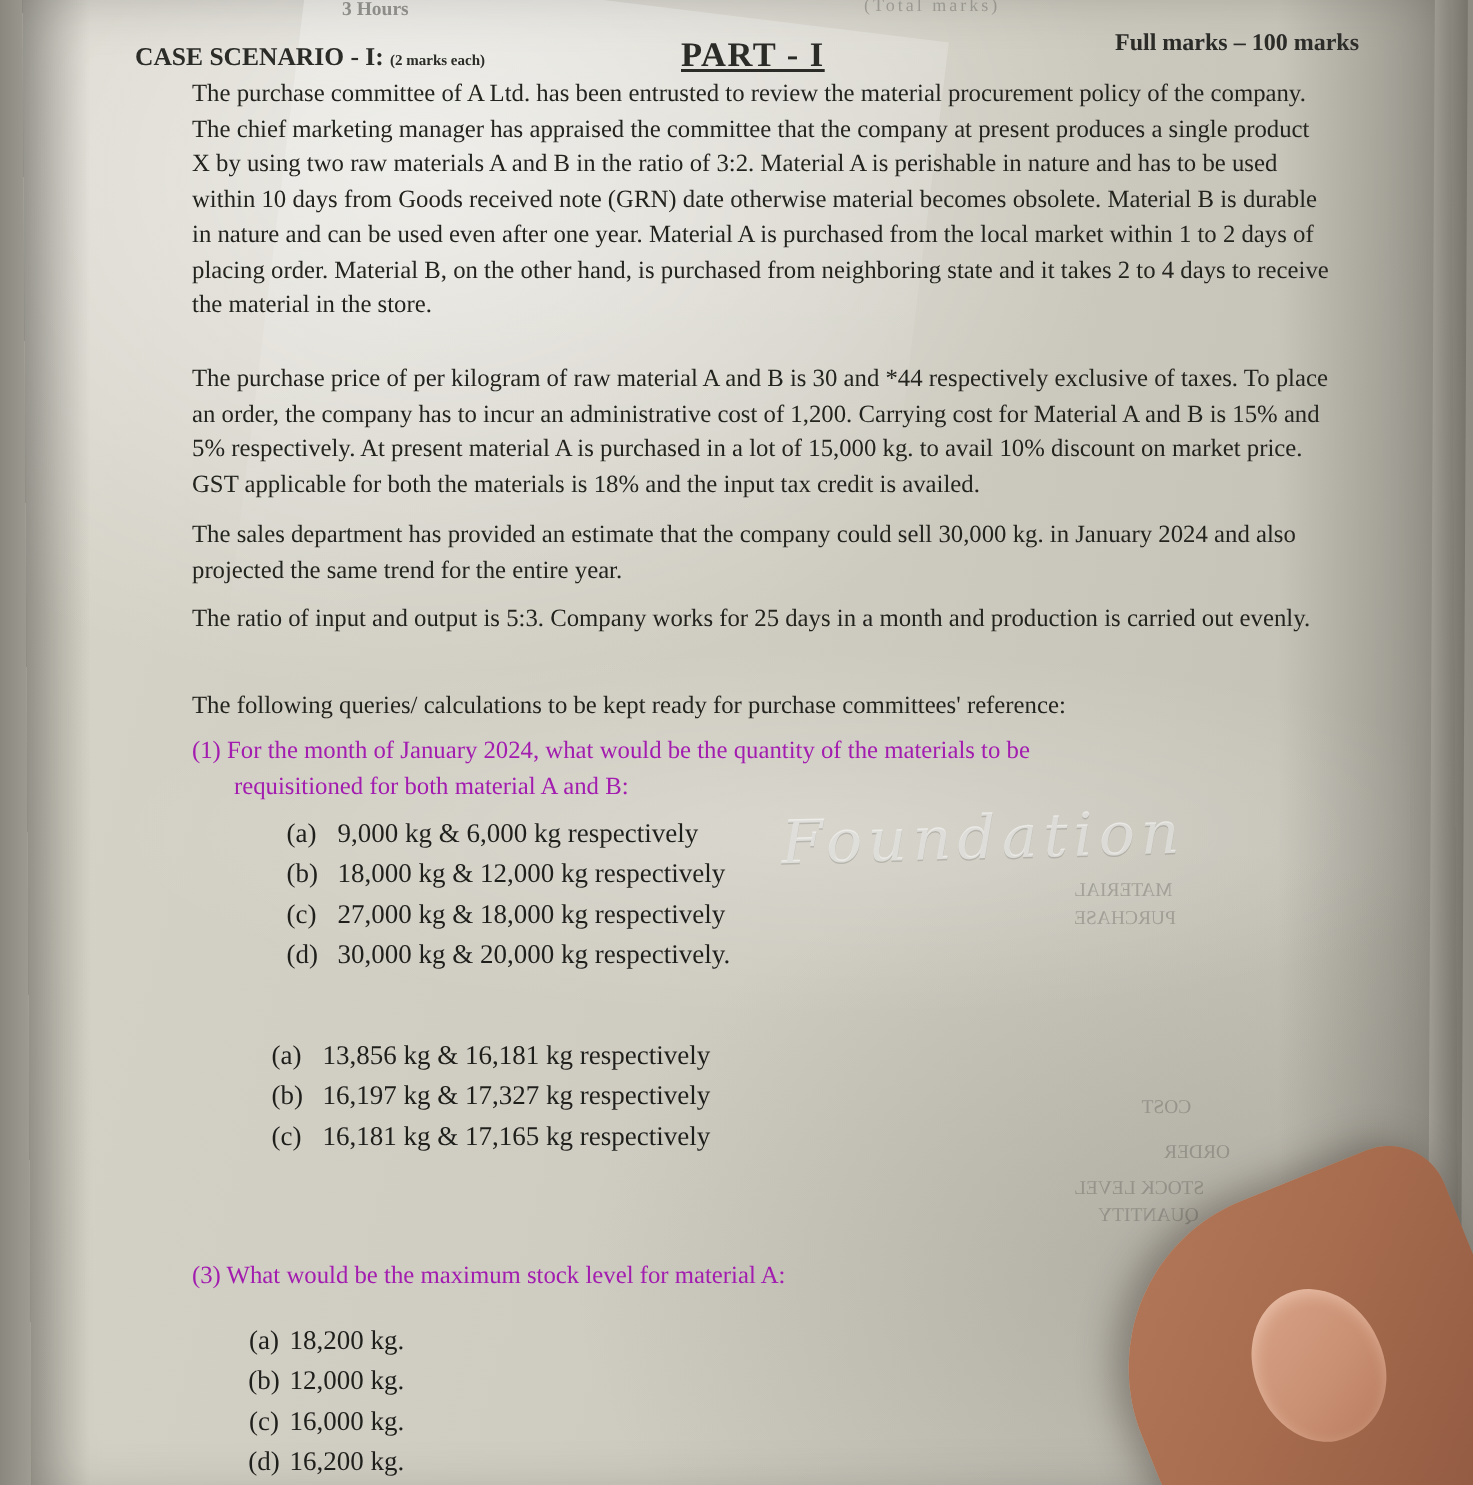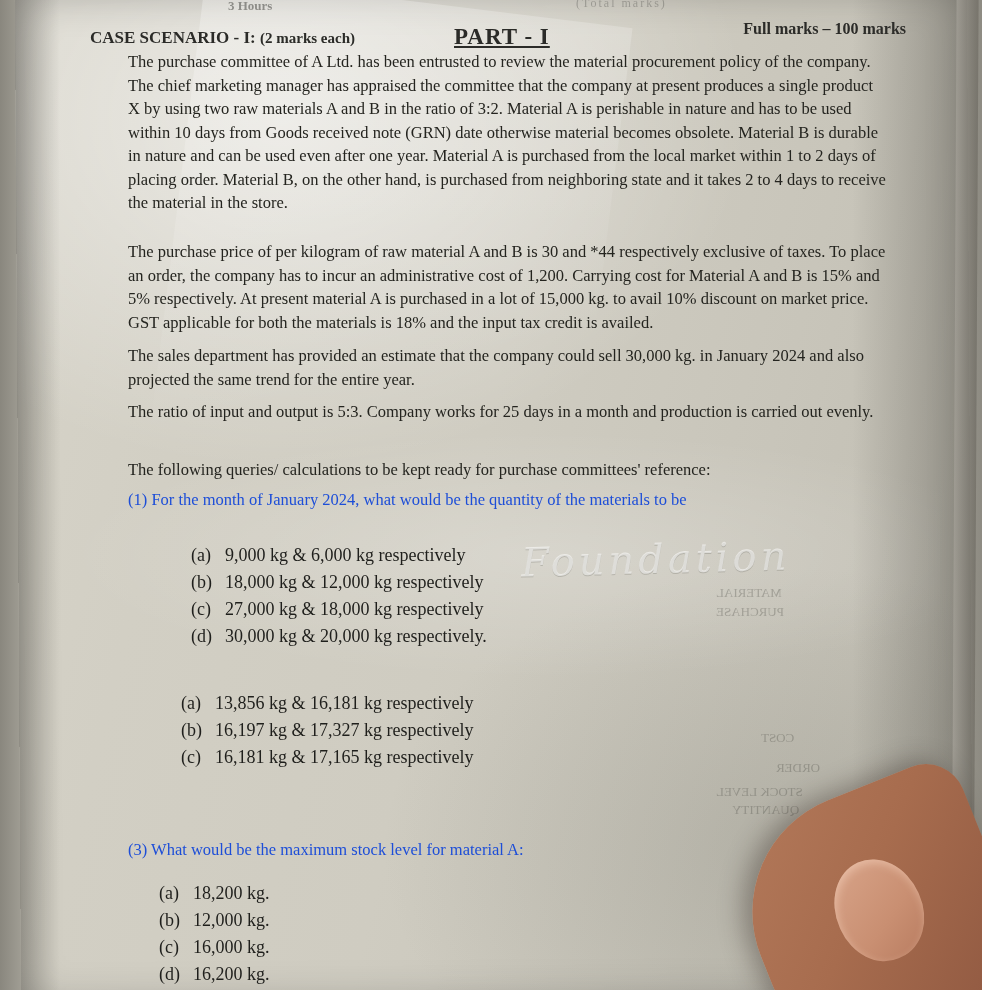--- a/index.html
+++ b/index.html
@@ -94,21 +94,21 @@
     color: #2b2b28;
   }
   .case-scenario {
     position: absolute;
     left: 74px; top: 28px;
     font-size: 17px;
     font-weight: bold;
     color: #2b2b28;
   }
   .case-scenario .sub {
-    font-size: 15px;
+    font-size: 10px;
   }
   
   .body-text {
     position: absolute;
     left: 112px;
     width: 760px;
     font-size: 16.5px;
     line-height: 23.5px;
     text-align: left;
     color: #24241f;
@@ -116,36 +116,36 @@
   .p1 { top: 50px; }
   .p2 { top: 240px; }
   .p3 { top: 344px; }
   .p4 { top: 400px; }
   .p5 { top: 458px; }
 
   .q {
     position: absolute;
     font-size: 16.5px;
     line-height: 24px;
-    color: #1d4ed8;
+    color: #a21caf;
   }
   .q1 { left: 112px; top: 488px; width: 790px; }
   .q1 .cont { display: block; padding-left: 28px; }
 
   .opts {
     position: absolute;
     font-size: 18px;
     line-height: 27px;
     color: #1f1f1c;
   }
   .opts1 { left: 175px; top: 542px; }
   .q2 { left: 112px; top: 648px; width: 790px; font-weight: normal; }
   .opts2 { left: 165px; top: 690px; }
   .q3 { left: 112px; top: 838px; width: 790px; }
-  .opts3 { left: 143px; top: 880px; }
+  .opts3 { left: 143px; top: 880px; text-align: center; }
 
   .opt-row { white-space: nowrap; }
   .opt-lbl { display: inline-block; min-width: 34px; }
   
   .watermark {
     position: absolute;
     left: 505px; top: 536px;
     font-family: "DejaVu Serif", serif;
     font-style: italic;
     font-size: 40px;
@@ -231,20 +231,21 @@
 
     <div class="body-text p1">The purchase committee of A Ltd. has been entrusted to review the material procurement policy of the company. The chief marketing manager has appraised the committee that the company at present produces a single product X by using two raw materials A and B in the ratio of 3:2. Material A is perishable in nature and has to be used within 10 days from Goods received note (GRN) date otherwise material becomes obsolete. Material B is durable in nature and can be used even after one year. Material A is purchased from the local market within 1 to 2 days of placing order. Material B, on the other hand, is purchased from neighboring state and it takes 2 to 4 days to receive the material in the store.</div>
     <div class="body-text p2">The purchase price of per kilogram of raw material A and B is 30 and *44 respectively exclusive of taxes. To place an order, the company has to incur an administrative cost of 1,200. Carrying cost for Material A and B is 15% and 5% respectively. At present material A is purchased in a lot of 15,000 kg. to avail 10% discount on market price. GST applicable for both the materials is 18% and the input tax credit is availed.</div>
     <div class="body-text p3">The sales department has provided an estimate that the company could sell 30,000 kg. in January 2024 and also projected the same trend for the entire year.</div>
     <div class="body-text p4">The ratio of input and output is 5:3. Company works for 25 days in a month and production is carried out evenly.</div>
     <div class="body-text p5">The following queries/ calculations to be kept ready for purchase committees' reference:</div>
 
     <div class="q q1">
       <span>(1)</span>
       <span>For the month of January 2024, what would be the quantity of the materials to be</span>
+      <span class="cont">requisitioned for both material A and B:</span>
     </div>
     <div class="opts opts1">
       <div class="opt-row">
         <span class="opt-lbl">(a)</span><span>9,000 kg &amp; 6,000 kg respectively</span>
       </div>
       <div class="opt-row">
         <span class="opt-lbl">(b)</span><span>18,000 kg &amp; 12,000 kg respectively</span>
       </div>
       <div class="opt-row">
         <span class="opt-lbl">(c)</span><span>27,000 kg &amp; 18,000 kg respectively</span>

